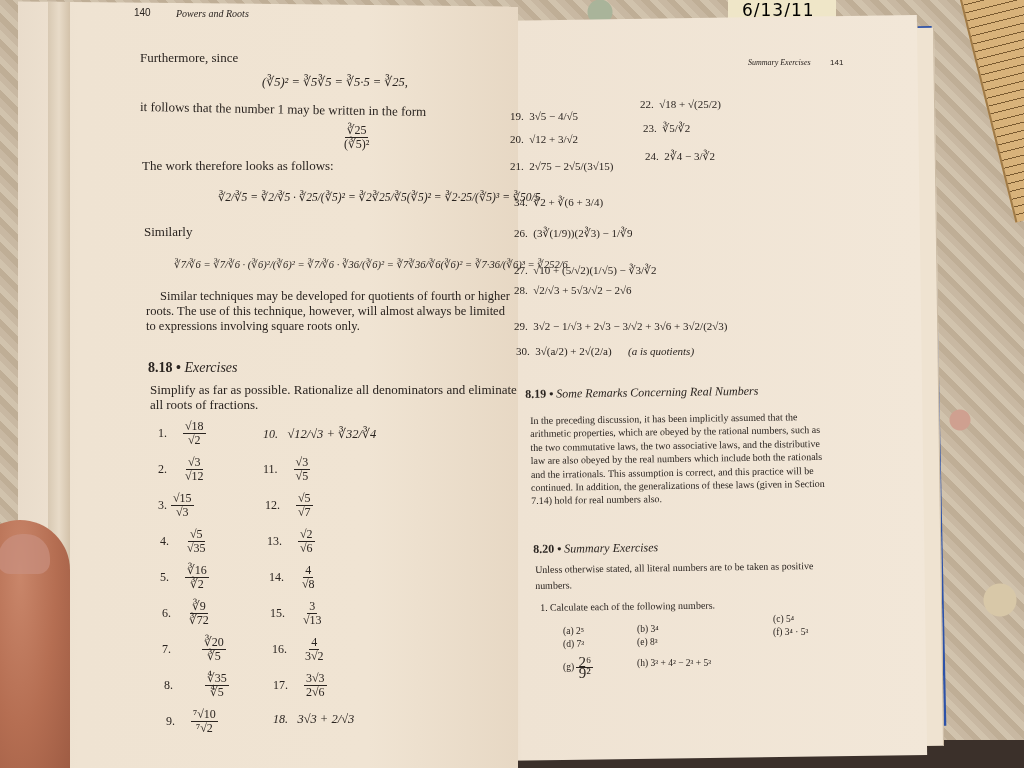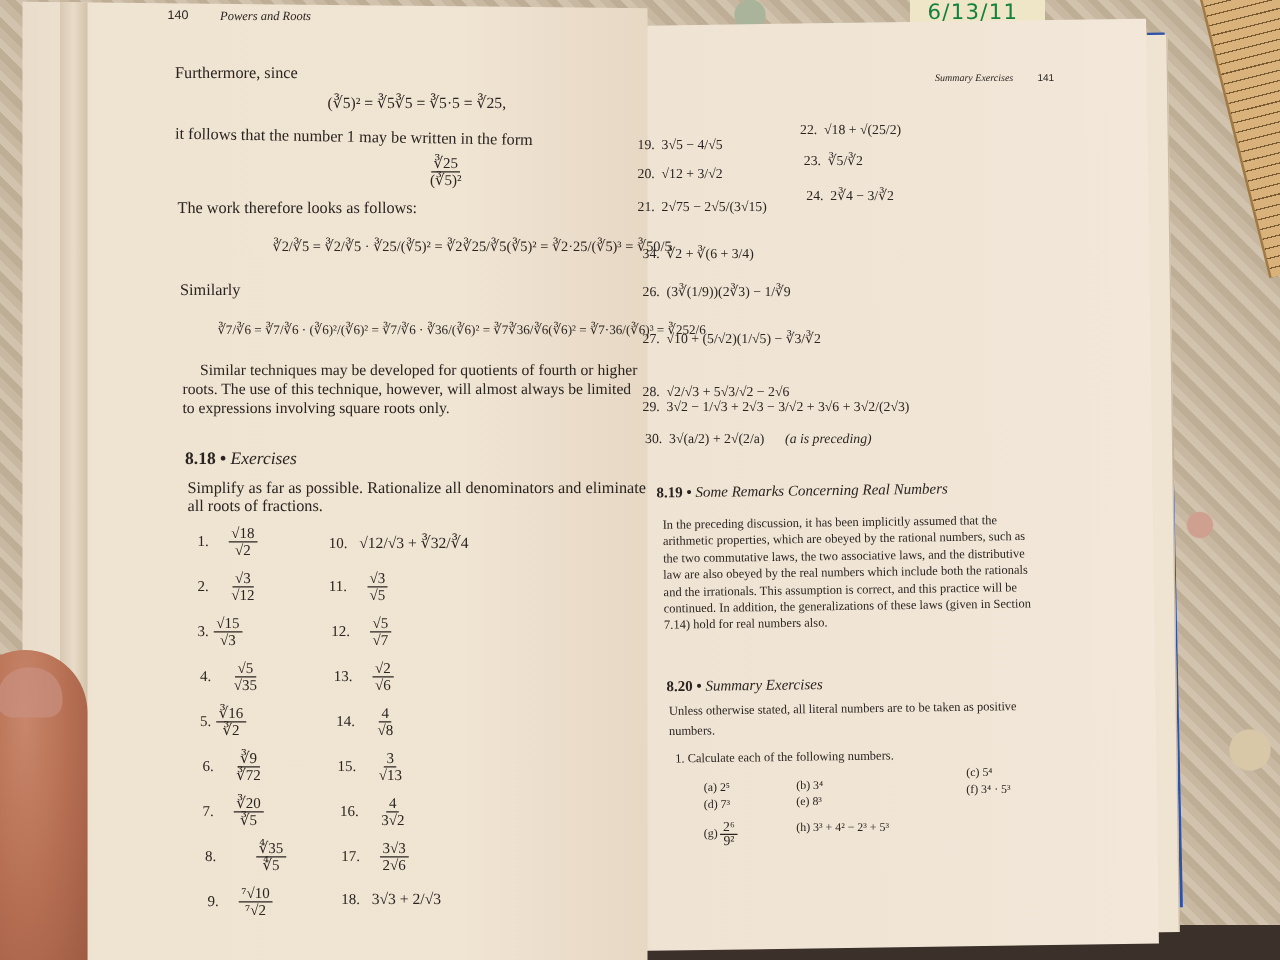--- a/index.html
+++ b/index.html
@@ -16,21 +16,21 @@
       radial-gradient(circle at 960px 420px, #cfa090 0 10px, transparent 11px),
       radial-gradient(circle at 1000px 600px, #d8c8a8 0 16px, transparent 17px),
       radial-gradient(circle at 600px 12px, #a9b49a 0 12px, transparent 13px),
       repeating-linear-gradient(45deg, #c8b8a2 0 6px, #bfae96 6px 12px, #d1c3ad 12px 18px);
   }
   .dark-bottom { position:absolute; left:480px; right:0; bottom:0; height:28px; background:#3b302a; }
   .note {
     position:absolute; left:728px; top:0; width:108px; height:22px;
     background:#efe6c8;
   }
-  .note span { font-family:"DejaVu Sans",sans-serif; font-size:17px; color:#15803d; padding-left:14px; letter-spacing:1px; }
+  .note span { font-family:"DejaVu Sans",sans-serif; font-size:17px; color:#000000; padding-left:14px; letter-spacing:1px; }
   .ruler {
     position:absolute; left:955px; top:-20px; width:72px; height:250px;
     background:#d8b27a; transform:rotate(-14deg); transform-origin:top left;
     border-left:2px solid #a07a46;
     background-image:repeating-linear-gradient(0deg, transparent 0 7px, #7a5a30 7px 8px);
   }
 
   .page-left {
     position:absolute; left:18px; top:4px; width:500px; height:770px;
     background:linear-gradient(90deg,#e9dccb 0%,#efe3d2 12%,#f0e4d3 70%,#e7d8c4 100%);
@@ -49,21 +49,21 @@
     position:absolute; left:-30px; top:520px; width:100px; height:270px;
     background:radial-gradient(ellipse at 50% 20%, #c9866a 0%, #b56e52 50%, #9c5a42 100%);
     border-radius:50px 50px 10px 10px;
   }
   .thumb .nail { position:absolute; left:28px; top:14px; width:52px; height:40px; border-radius:24px 24px 12px 12px; background:#c99080; opacity:.7; }
 
   .t { position:absolute; white-space:nowrap; }
   .head-num { font-family:"Liberation Sans",sans-serif; font-weight:normal; font-size:10px; }
   .head-title { font-style:italic; font-size:10px; }
   .body { font-size:13px; }
-  .math { font-size:12.5px; }
+  .math { font-size:12.5px;font-style:italic; }
   .sec { font-size:14px; font-weight:bold; }
   .sec i { font-weight:normal; }
   .ex-num { font-size:12px; }
   .frac { display:inline-flex; flex-direction:column; align-items:center; vertical-align:middle; font-size:12px; line-height:13px; }
   .frac .n { border-bottom:1px solid #2a2420; padding:0 2px; }
   .frac .d { padding:0 2px; }
   .sm-body { font-size:11px; }
   .right-tilt { transform:rotate(-0.8deg); transform-origin:left top; }
 </style>
 </head>
@@ -124,29 +124,29 @@
         <span class="d">√12</span>
       </span></div>
   <div class="t" style="left:158px;top:492px"><span class="ex-num">3.</span> <span class="frac" style="">
         <span class="n">√15</span>
         <span class="d">√3</span>
       </span></div>
   <div class="t" style="left:160px;top:528px"><span class="ex-num">4.</span> <span class="frac" style="margin-left:12px">
         <span class="n">√5</span>
         <span class="d">√35</span>
       </span></div>
-  <div class="t" style="left:160px;top:564px"><span class="ex-num">5.</span> <span class="frac" style="">
+  <div class="t" style="left:160px;top:564px"><span class="ex-num">5.</span> <span class="frac" style="margin-left:12px">
         <span class="n">∛16</span>
         <span class="d">∛2</span>
       </span></div>
   <div class="t" style="left:162px;top:600px"><span class="ex-num">6.</span> <span class="frac" style="margin-left:12px">
         <span class="n">∛9</span>
         <span class="d">∛72</span>
       </span></div>
-  <div class="t" style="left:162px;top:636px"><span class="ex-num">7.</span> <span class="frac" style="margin-left:12px">
+  <div class="t" style="left:162px;top:636px"><span class="ex-num">7.</span> <span class="frac" style="margin-left:27px">
         <span class="n">∛20</span>
         <span class="d">∛5</span>
       </span></div>
   <div class="t" style="left:164px;top:672px"><span class="ex-num">8.</span> <span class="frac" style="margin-left:28px">
         <span class="n">∜35</span>
         <span class="d">∜5</span>
       </span></div>
   <div class="t" style="left:166px;top:708px"><span class="ex-num">9.</span> <span class="frac" style="margin-left:12px">
         <span class="n">⁷√10</span>
         <span class="d">⁷√2</span>
@@ -192,23 +192,23 @@
 <div>
   <div class="t sm-body" style="left:510px;top:110px"><span>19.</span>&nbsp;&nbsp;<span>3√5 − 4/√5</span></div>
   <div class="t sm-body" style="left:510px;top:133px"><span>20.</span>&nbsp;&nbsp;<span>√12 + 3/√2</span></div>
   <div class="t sm-body" style="left:510px;top:160px"><span>21.</span>&nbsp;&nbsp;<span>2√75 − 2√5/(3√15)</span></div>
   <div class="t sm-body" style="left:640px;top:98px"><span>22.</span>&nbsp;&nbsp;<span>√18 + √(25/2)</span></div>
   <div class="t sm-body" style="left:643px;top:122px"><span>23.</span>&nbsp;&nbsp;<span>∛5/∛2</span></div>
   <div class="t sm-body" style="left:645px;top:150px"><span>24.</span>&nbsp;&nbsp;<span>2∛4 − 3/∛2</span></div>
   <div class="t sm-body" style="left:514px;top:196px"><span>34.</span>&nbsp;&nbsp;<span>∛2 + ∛(6 + 3/4)</span></div>
   <div class="t sm-body" style="left:514px;top:227px"><span>26.</span>&nbsp;&nbsp;<span>(3∛(1/9))(2∛3) − 1/∛9</span></div>
   <div class="t sm-body" style="left:514px;top:264px"><span>27.</span>&nbsp;&nbsp;<span>√10 + (5/√2)(1/√5) − ∛3/∛2</span></div>
-  <div class="t sm-body" style="left:514px;top:308px"><span>28.</span>&nbsp;&nbsp;<span>√2/√3 + 5√3/√2 − 2√6</span></div>
+  <div class="t sm-body" style="left:514px;top:284px"><span>28.</span>&nbsp;&nbsp;<span>√2/√3 + 5√3/√2 − 2√6</span></div>
   <div class="t sm-body" style="left:514px;top:320px"><span>29.</span>&nbsp;&nbsp;<span>3√2 − 1/√3 + 2√3 − 3/√2 + 3√6 + 3√2/(2√3)</span></div>
-  <div class="t sm-body" style="left:516px;top:345px"><span>30.</span>&nbsp;&nbsp;<span>3√(a/2) + 2√(2/a)</span>&nbsp;&nbsp;&nbsp;&nbsp;&nbsp;&nbsp;<i>(a is preceding)</i></div>
+  <div class="t sm-body" style="left:516px;top:345px"><span>30.</span>&nbsp;&nbsp;<span>3√(a/2) + 2√(2/a)</span>&nbsp;&nbsp;&nbsp;&nbsp;&nbsp;&nbsp;<i>(a is quotients)</i></div>
 </div>
 
 <div class="t sec right-tilt" style="left:525px;top:387px;font-size:12px">
   <span>8.19 •</span>
   <i>Some Remarks Concerning Real Numbers</i>
 </div>
 <div class="right-tilt" style="position:absolute;left:530px;top:414px;font-size:10px;line-height:13.4px">
   <div>In the preceding discussion, it has been implicitly assumed that the</div>
   <div>arithmetic properties, which are obeyed by the rational numbers, such as</div>
   <div>the two commutative laws, the two associative laws, and the distributive</div>
@@ -228,21 +228,21 @@
 
 <div style="font-size:9.5px">
   <div class="t" style="left:563px;top:626px">(a) 2⁵</div>
   <div class="t" style="left:637px;top:624px">(b) 3⁴</div>
   <div class="t" style="left:773px;top:614px">(c) 5⁴</div>
   <div class="t" style="left:563px;top:639px">(d) 7³</div>
   <div class="t" style="left:637px;top:637px">(e) 8³</div>
   <div class="t" style="left:773px;top:627px">(f) 3⁴ · 5³</div>
   <div class="t" style="left:563px;top:657px">
     <span>(g)</span>
-    <span class="frac" style="font-size:11px;line-height:10px">
+    <span class="frac" style="font-size:15px;line-height:10px">
         <span class="n">2⁶</span>
         <span class="d">9²</span>
       </span>
   </div>
   <div class="t" style="left:637px;top:658px">(h) 3³ + 4² − 2³ + 5³</div>
 </div>
 
 <div class="thumb">
     <div class="nail"></div>
   </div>

